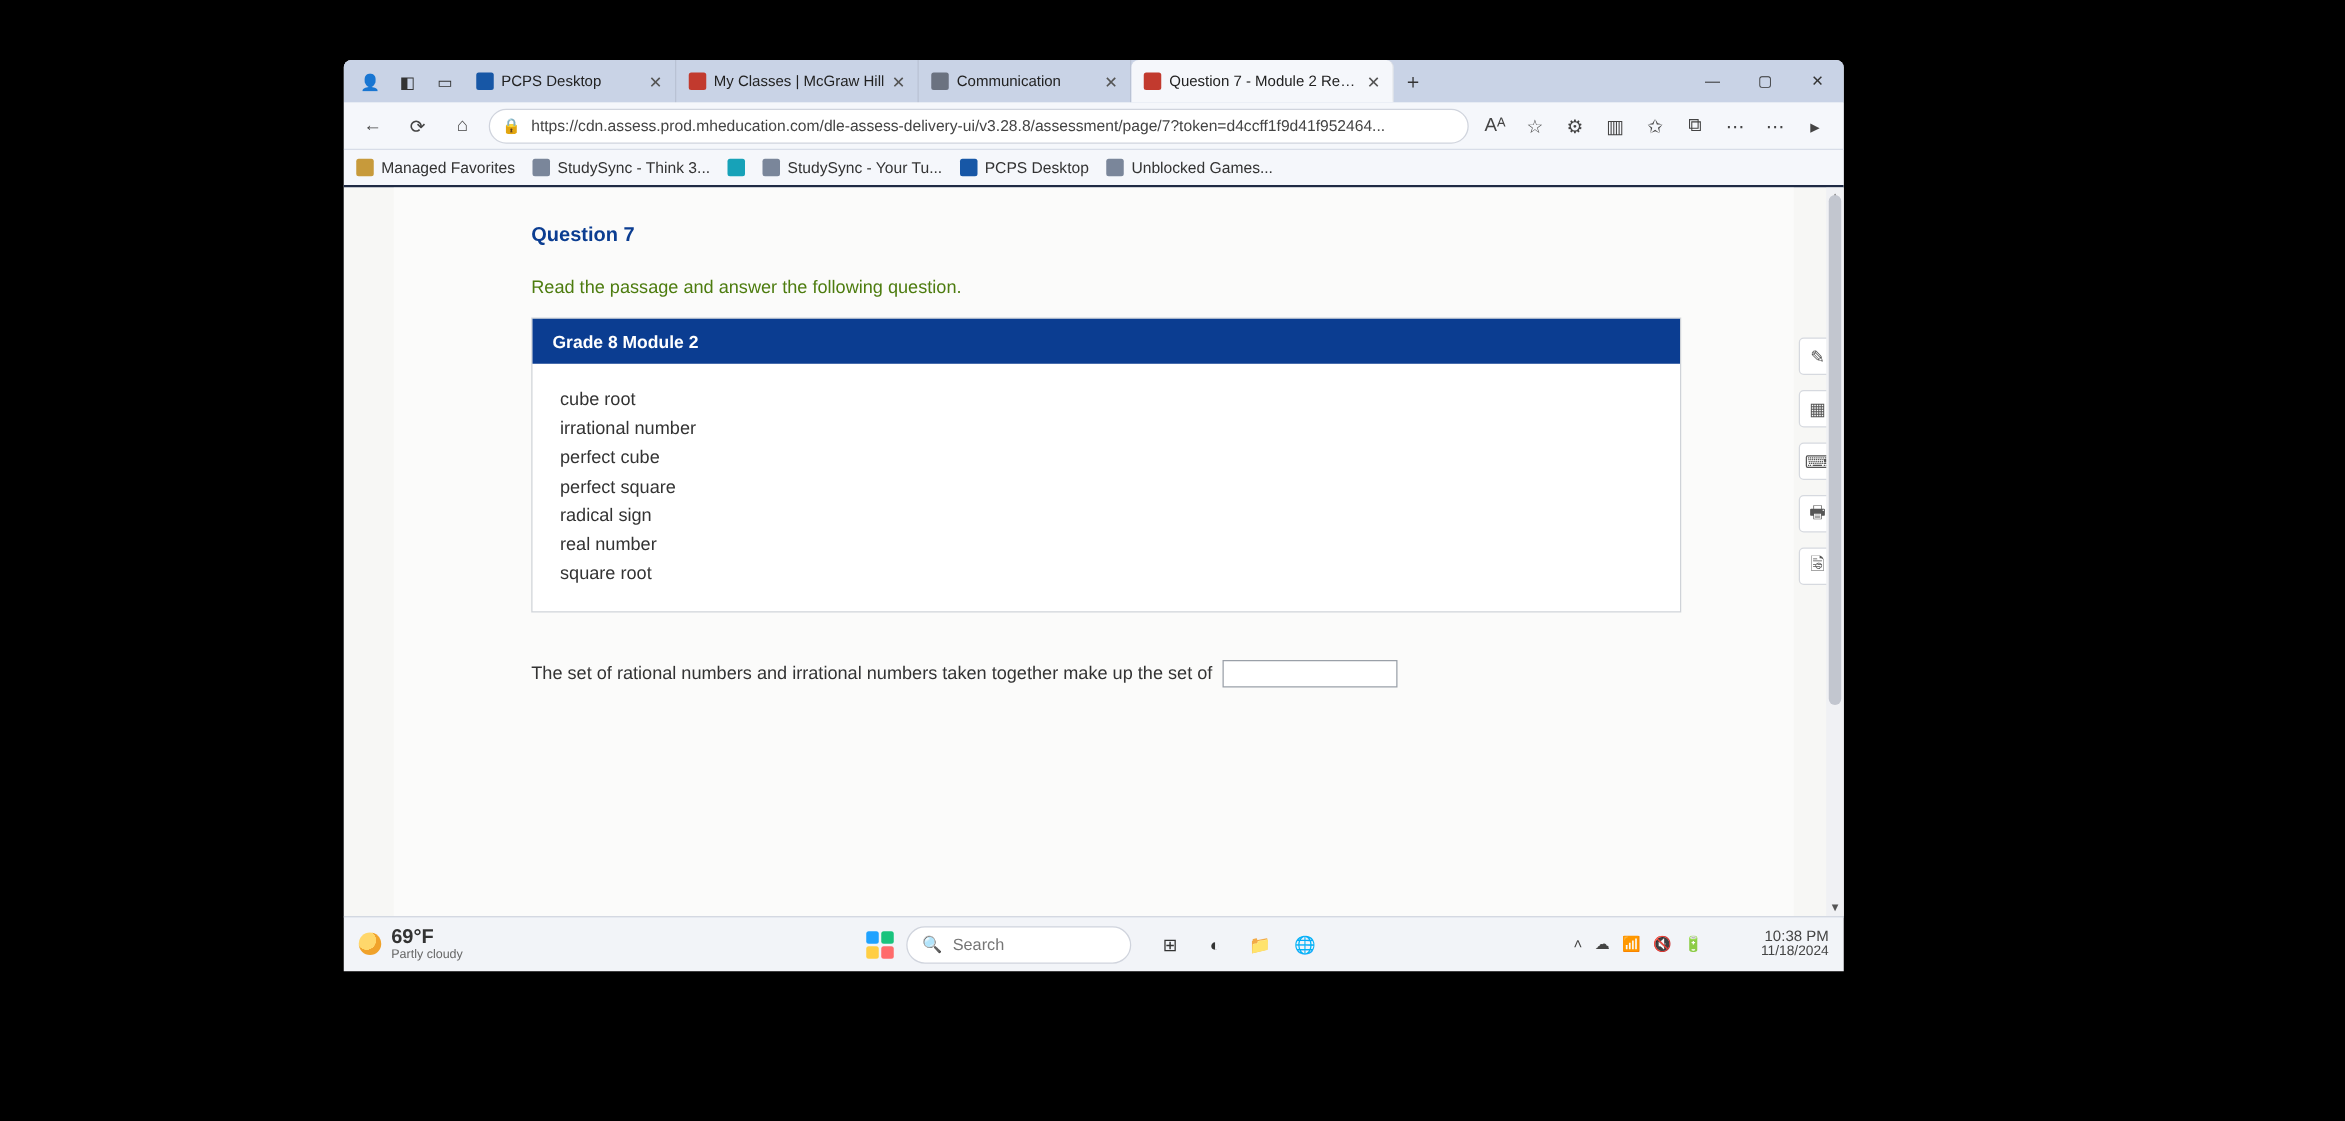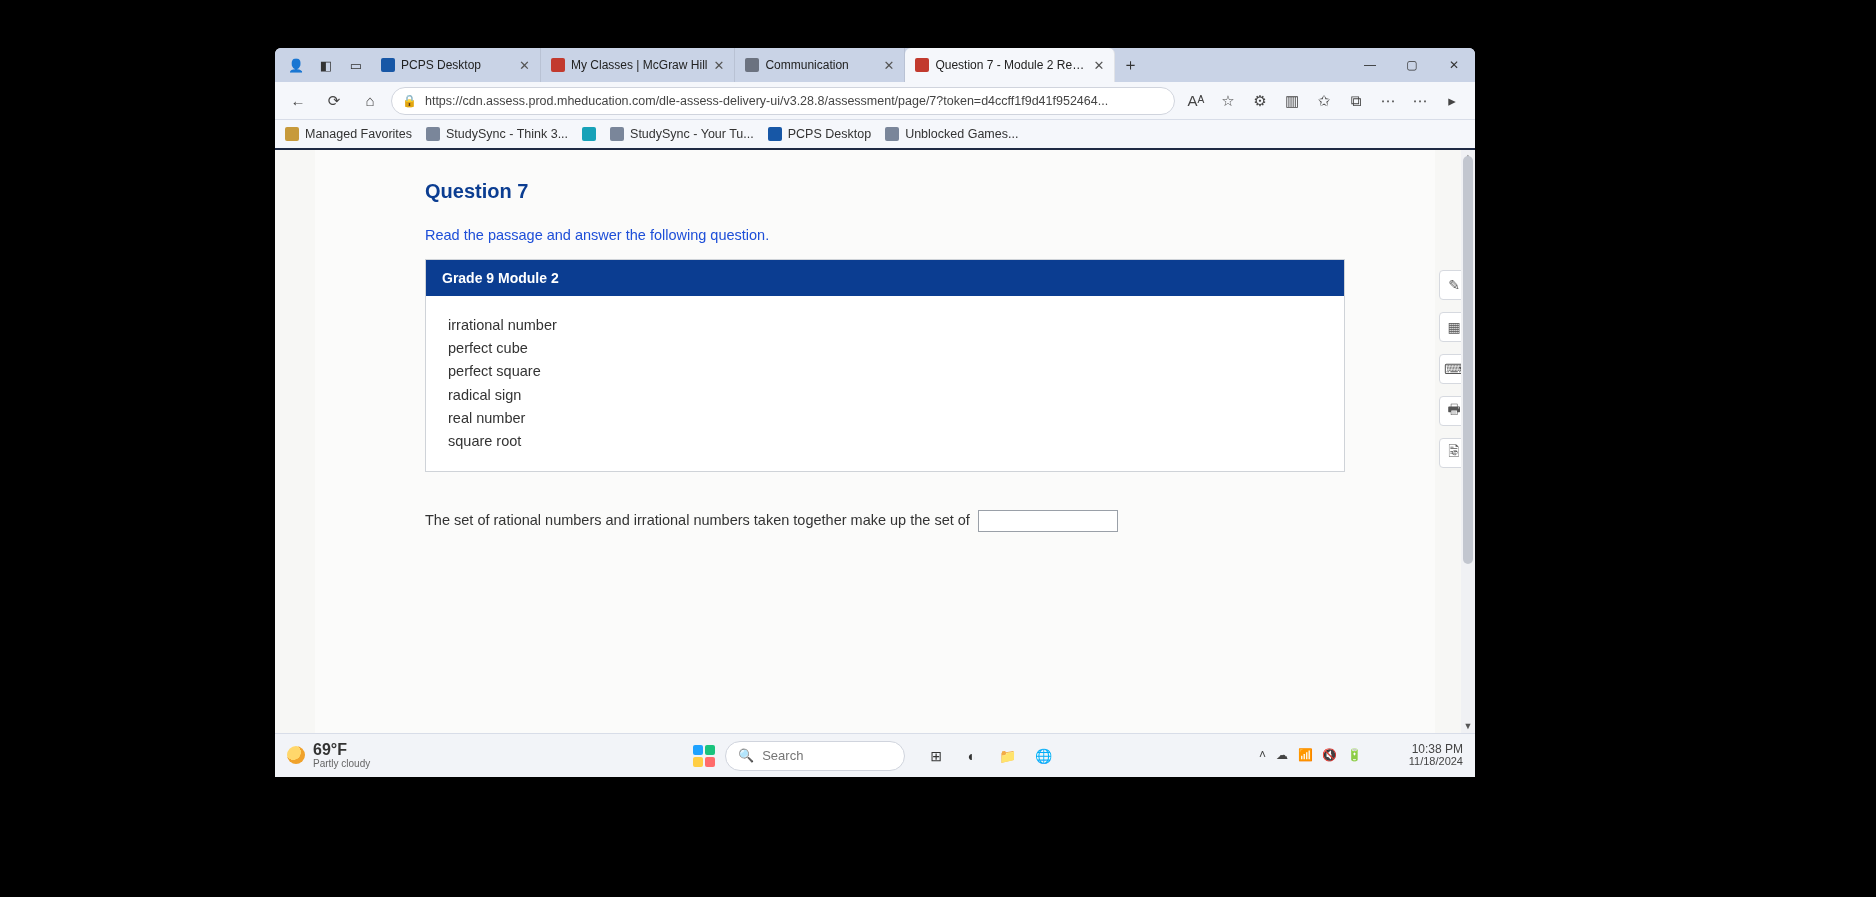--- a/index.html
+++ b/index.html
@@ -134,28 +134,28 @@
     left: 40px;
     right: 40px;
     top: 0;
     bottom: 0;
     background: #fbfbfa;
     padding: 30px 90px 30px 110px;
     font-family: "Segoe UI", Arial, sans-serif;
     color:#333;
   }
   .qtitle {
-    font-size: 20px;
+    font-size: 16px;
     font-weight: 700;
     color: #0b3d91;
     margin-bottom: 24px;
   }
   .qinstr {
     font-size: 14.5px;
-    color:#1d4ed8;
+    color:#4d7c0f;
     margin-bottom: 16px;
   }
   .passage {
     border: 1px solid #cfd3d8;
     background: #fff;
   }
   .passage-head {
     background: #0b3d91;
     color: #fff;
     font-size: 14px;
@@ -376,22 +376,23 @@
       <span>Unblocked Games...</span>
     </div>
   </div>
 
   <div class="content">
     <div class="page">
       <div class="qtitle">Question 7</div>
       <div class="qinstr">Read the passage and answer the following question.</div>
 
       <div class="passage">
-        <div class="passage-head">Grade 9 Module 2</div>
+        <div class="passage-head">Grade 8 Module 2</div>
         <div class="passage-body">
+          <div class="term">cube root</div>
           <div class="term">irrational number</div>
           <div class="term">perfect cube</div>
           <div class="term">perfect square</div>
           <div class="term">radical sign</div>
           <div class="term">real number</div>
           <div class="term">square root</div>
         </div>
       </div>
 
       <div class="qprompt">

